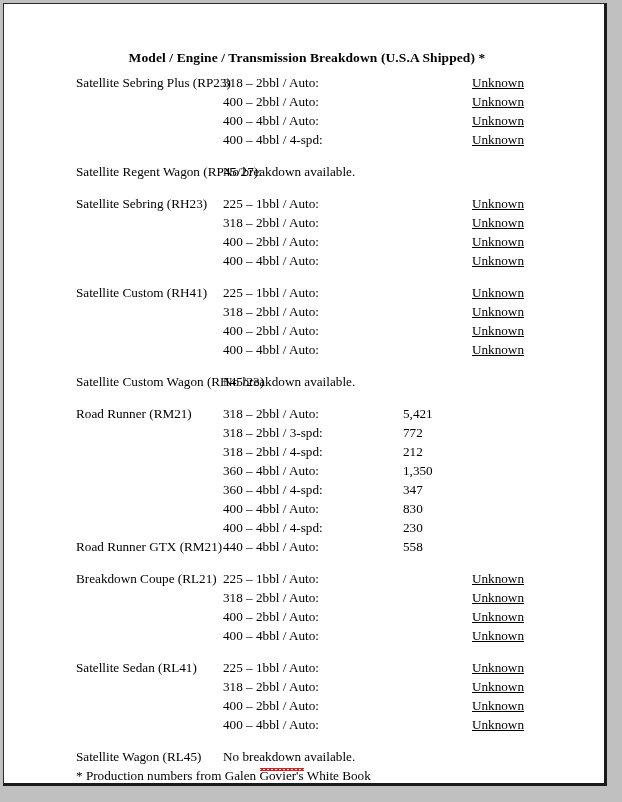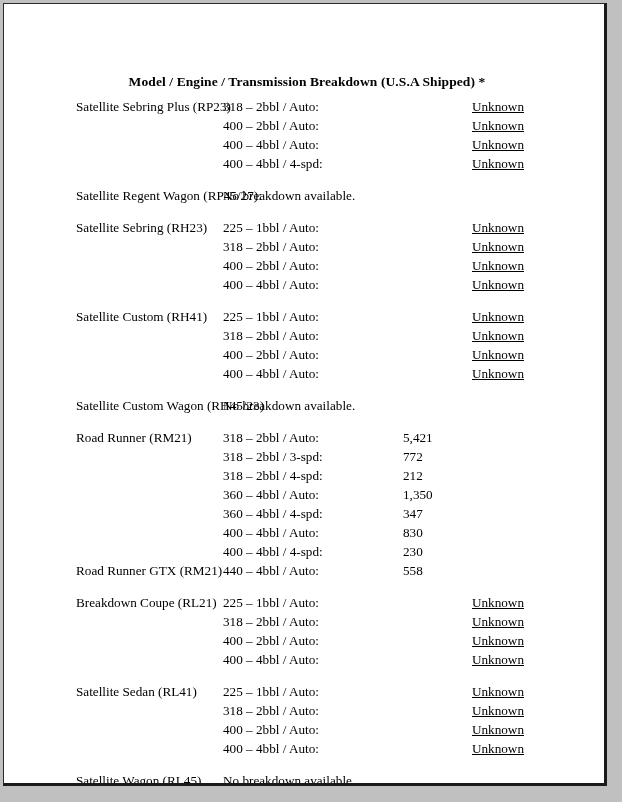--- a/index.html
+++ b/index.html
@@ -25,21 +25,21 @@
     border-right: 3px solid #1a1a1a;
     border-bottom: 3px solid #1a1a1a;
     box-sizing: border-box;
     overflow: hidden;
   }
   .doc-title {
     text-align: center;
     font-weight: bold;
     font-size: 13.5px;
     color: #000;
-    margin-top: 70px;
+    margin-top: 46px;
     margin-left: 6px;
     letter-spacing: 0.1px;
   }
   .table {
     margin-top: 7px;
     font-size: 13.2px;
     color: #000;
   }
   .row {
     display: flex;

